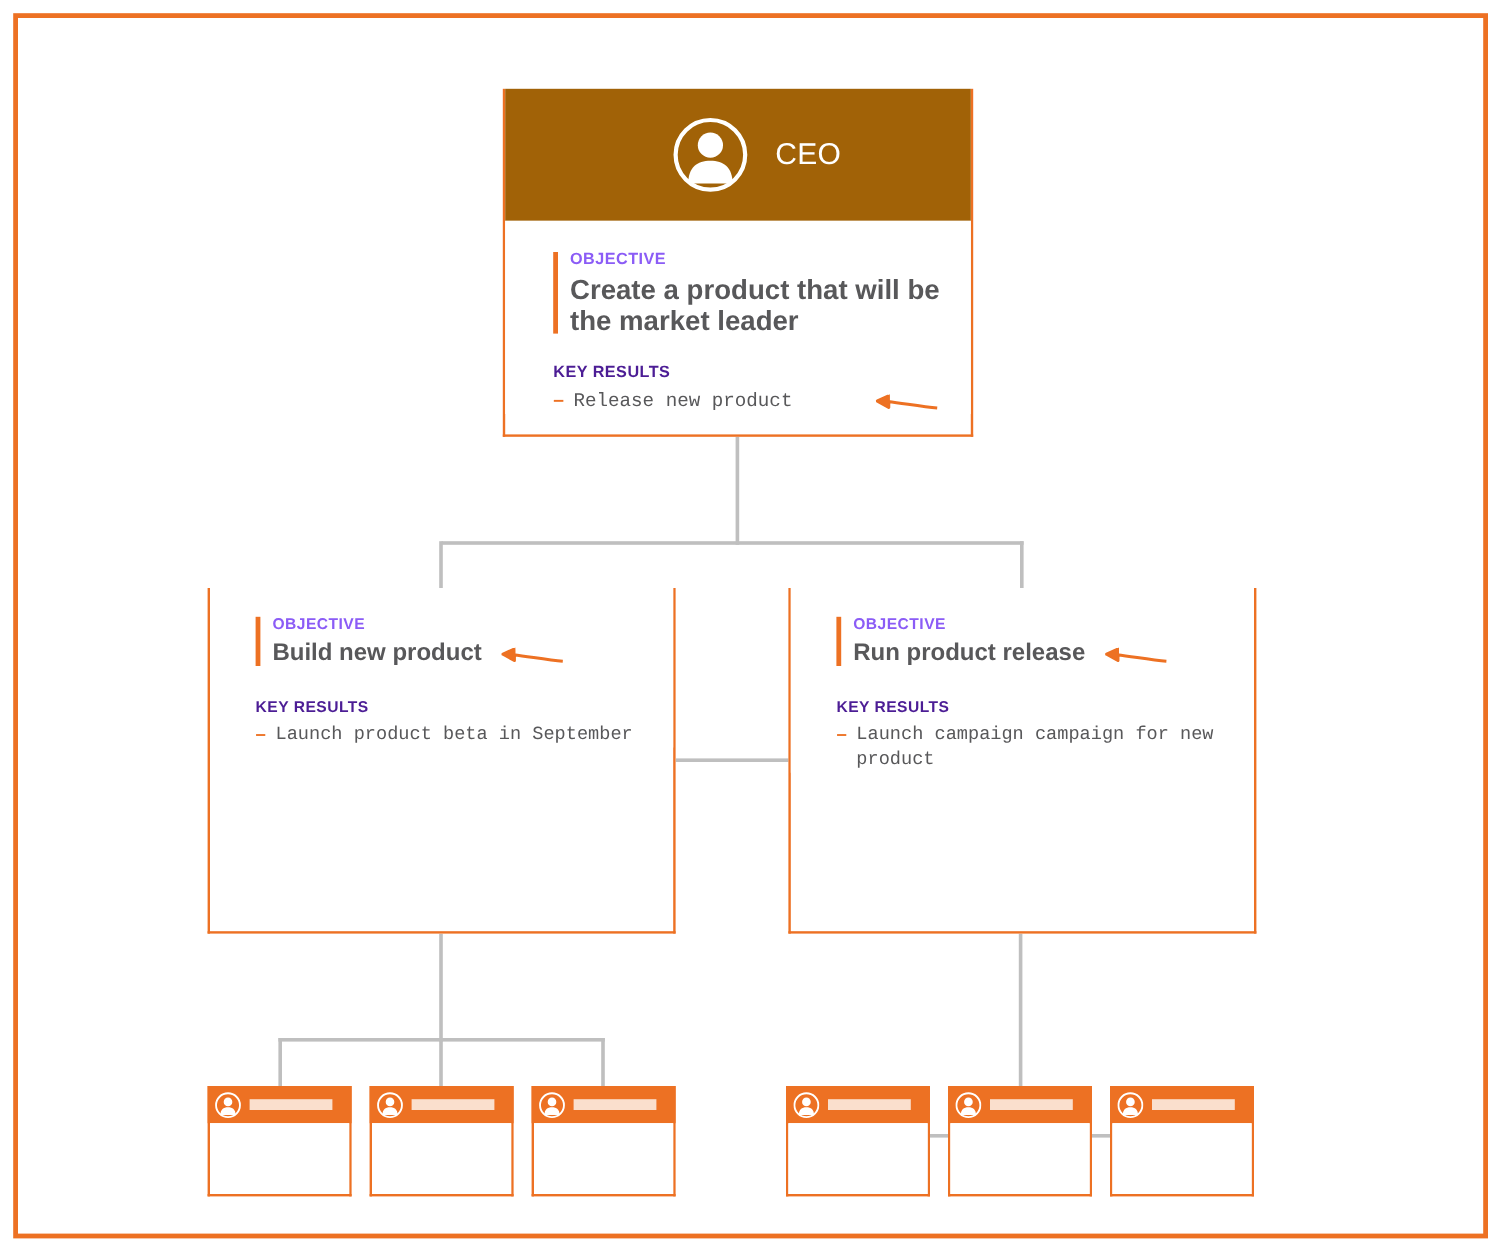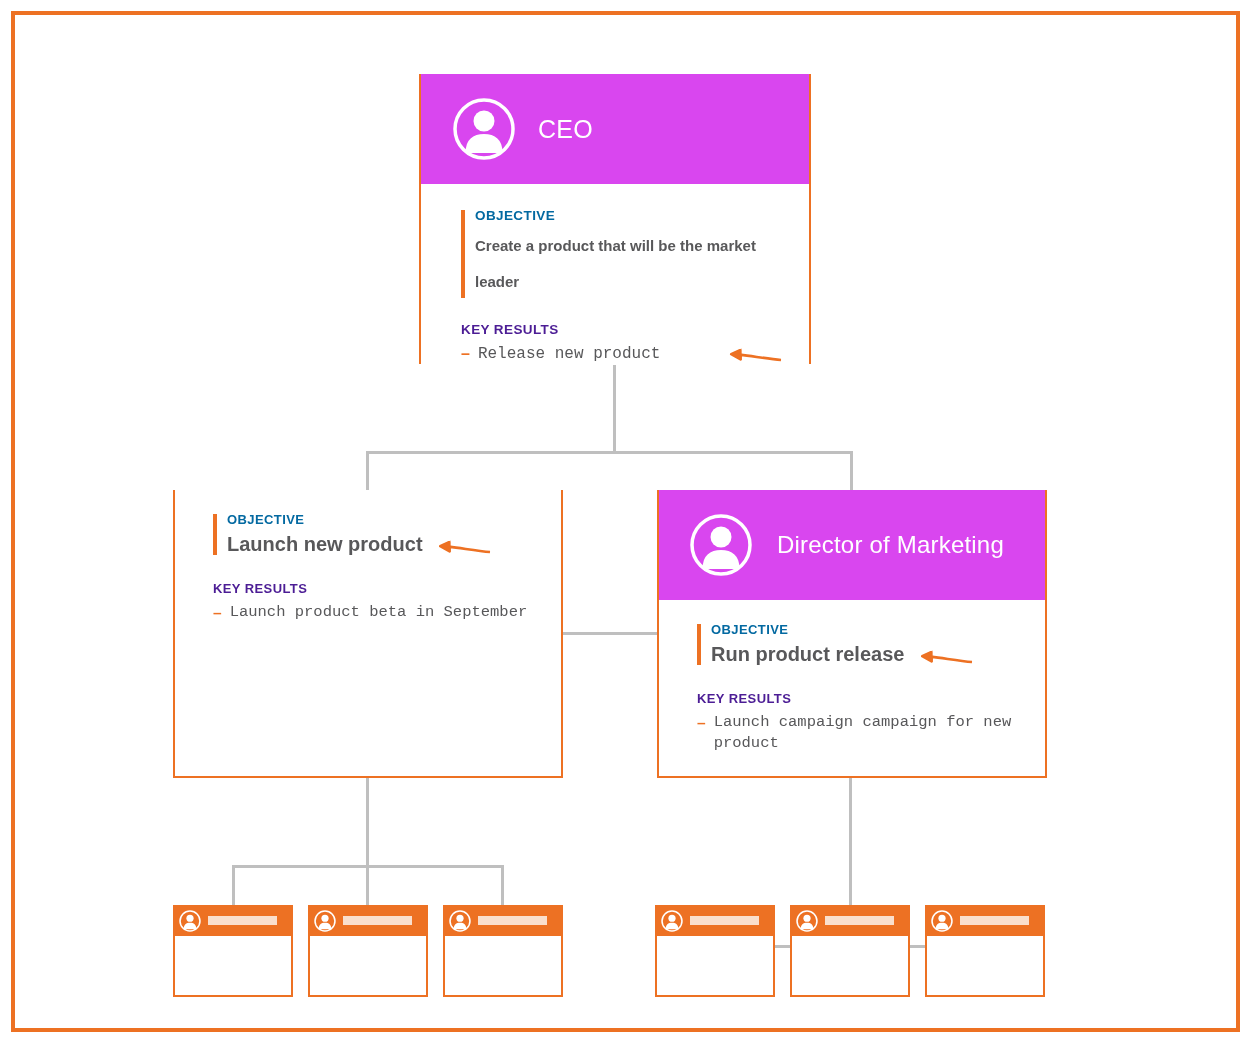--- a/index.html
+++ b/index.html
@@ -47,24 +47,25 @@
   .conn.h { height: 3px; }
 
   
   .node-card {
     position: absolute;
     background: #ffffff;
     border: 2px solid #ED7123;
     border-top: none;
   }
   .node-header {
-    background: #d946ef;
+    background: #a16207;
     display: flex;
     align-items: center;
     width: 100%;
+    justify-content: center;
   }
   .node-header .avatar {
     flex: 0 0 auto;
     display: block;
   }
   .node-title {
     color: #ffffff;
     font-weight: 400;
     letter-spacing: .2px;
     white-space: nowrap;
@@ -81,21 +82,21 @@
   .objective-block::before {
     content: "";
     position: absolute;
     left: 0;
     top: 2px;
     bottom: 2px;
     width: 4px;
     background: #ED7123;
   }
   .section-label {
-    color: #0369a1;
+    color: #8b5cf6;
     font-weight: bold;
     letter-spacing: .4px;
   }
   .objective-text {
     color: #58585A;
     font-weight: bold;
   }
   .kr-label {
     color: #4c1d95;
     font-weight: bold;
@@ -116,21 +117,21 @@
     display: inline-block;
     vertical-align: middle;
   }
 
   
   #card-ceo { left: 419px; top: 74px; width: 392px; height: 290px; }
   #card-ceo .node-header { height: 110px; padding-left: 31px; }
   #card-ceo .node-title { font-size: 25px; margin-left: 22px; }
   #card-ceo .node-body { padding: 24px 26px 0 40px; }
   #card-ceo .section-label { font-size: 13.5px; }
-  #card-ceo .objective-text { font-size: 15px; line-height: 36px; margin-top: 5px; }
+  #card-ceo .objective-text { font-size: 23px; line-height: 26px; margin-top: 5px; }
   #card-ceo .kr-label { font-size: 13.5px; margin-top: 22px; }
   #card-ceo .kr-item { font-size: 16px; line-height: 22px; margin-top: 6px; }
   #card-ceo .kr-dash { margin-right: 8px; }
 
   
   .card-director { width: 390px; height: 288px; }
   #card-dir-product { left: 173px; top: 490px; }
   #card-dir-marketing { left: 657px; top: 490px; }
   .card-director .node-header { height: 110px; padding-left: 30px; }
   .card-director .node-title { font-size: 24px; margin-left: 24px; }
@@ -221,44 +222,36 @@
           </svg>
         </div>
       </div>
     </div>
 
     <div class="node-card card-director" id="card-dir-product">
       <div class="node-body">
         <div class="objective-block">
           <div class="section-label">OBJECTIVE</div>
           <div class="objective-text">
-            <span>Launch new product</span>
+            <span>Build new product</span>
             <svg class="inline-arrow" width="54" height="22" viewBox="0 0 54 22" style="margin-left:10px;">
               <path d="M52 17 C40 16 26 13.5 11 11.6 L11 7.2 L2.2 11.2 L11.6 16.4 L11.6 11.6" fill="none" stroke="#ED7123" stroke-width="2.6" stroke-linejoin="round"></path>
               <path d="M12.5 5.6 L1.6 11.1 L12.5 17.2 Z" fill="#ED7123"></path>
             </svg>
           </div>
         </div>
         <div class="kr-label">KEY RESULTS</div>
         <div class="kr-item">
           <span class="kr-dash">–</span>
           <span class="kr-text">Launch product beta in September</span>
         </div>
       </div>
     </div>
 
     <div class="node-card card-director" id="card-dir-marketing">
-      <div class="node-header">
-        <svg class="avatar" width="64" height="64" viewBox="0 0 64 64">
-          <circle cx="32" cy="32" r="29" fill="none" stroke="#ffffff" stroke-width="3.5"></circle>
-          <circle cx="32" cy="24" r="10.5" fill="#ffffff"></circle>
-          <path d="M13.5 56 C13.5 42.5 21 37 32 37 C43 37 50.5 42.5 50.5 56 Z" fill="#ffffff"></path>
-        </svg>
-        <span class="node-title">Director of Marketing</span>
-      </div>
       <div class="node-body">
         <div class="objective-block">
           <div class="section-label">OBJECTIVE</div>
           <div class="objective-text">
             <span>Run product release</span>
             <svg class="inline-arrow" width="54" height="22" viewBox="0 0 54 22" style="margin-left:10px;">
               <path d="M52 17 C40 16 26 13.5 11 11.6 L11 7.2 L2.2 11.2 L11.6 16.4 L11.6 11.6" fill="none" stroke="#ED7123" stroke-width="2.6" stroke-linejoin="round"></path>
               <path d="M12.5 5.6 L1.6 11.1 L12.5 17.2 Z" fill="#ED7123"></path>
             </svg>
           </div>

